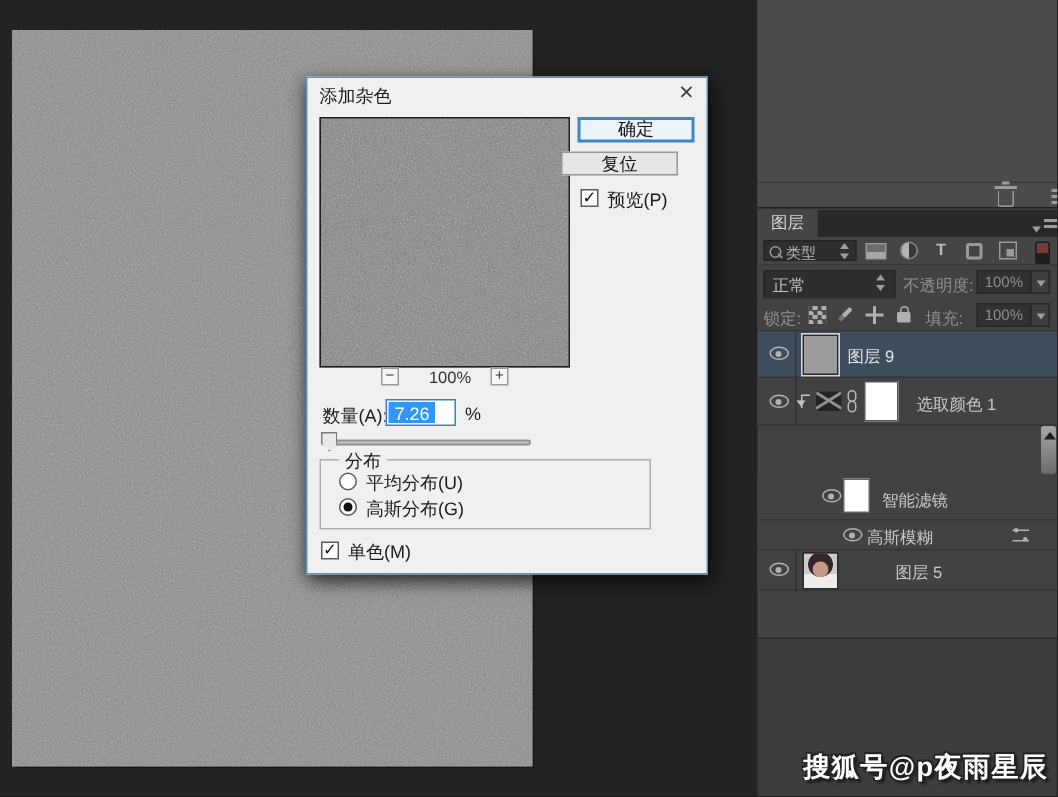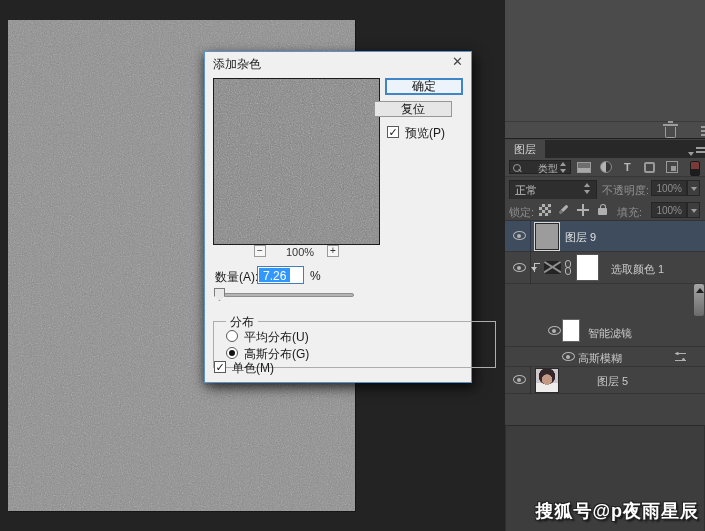--- a/index.html
+++ b/index.html
@@ -25,21 +25,21 @@
   #zoom-level{left:72px;top:194px;width:46px;text-align:center;font-size:11px;color:#333;}
   #zoom-in{left:122px;top:193px;}
   #amt-label{left:10px;top:217px;}
   #amt-input{left:52px;top:214px;width:47px;height:18px;background:#fff;border:1px solid #3f7fbf;box-sizing:border-box;}
   #amt-sel{position:absolute;left:1px;top:1px;bottom:1px;padding:1px 4px 0 4px;background:#3297fd;color:#fff;font-size:12px;}
   #amt-unit{left:105px;top:217px;}
   #slider-track{left:9px;top:241px;width:140px;height:4px;background:#b4b4b4;border:1px solid #8e8e8e;border-radius:3px;box-sizing:border-box;}
   #slider-thumb{left:9px;top:236px;width:11px;height:13px;background:#e9e9e9;
                 clip-path:polygon(0 0,100% 0,100% 62%,50% 100%,0 62%);
                 box-shadow:inset 0 0 0 1px #7d7d7d;}
-  #groupbox{left:8px;top:269px;width:283px;height:47px;border:1px solid #adadad;box-sizing:border-box;padding-left:28px;}
+  #groupbox{left:8px;top:254px;width:221px;height:47px;border:1px solid #adadad;box-sizing:border-box;padding-left:28px;}
   #group-label{position:absolute;left:12px;top:-8px;background:#f0f0f0;padding:0 4px;font-size:12px;}
   .radio{width:12px;height:12px;border:1px solid #5a5a5a;border-radius:50%;background:#fff;box-sizing:border-box;position:absolute;}
   .radio.on::after{content:"";position:absolute;left:2px;top:2px;width:6px;height:6px;border-radius:50%;background:#111;}
   .cb{width:12px;height:12px;border:1px solid #5a5a5a;background:#fff;box-sizing:border-box;position:absolute;
       font-size:11px;line-height:10px;text-align:center;color:#111;}
   .cb.on::after{content:"✓";}
   .btn{box-sizing:border-box;text-align:center;font-size:12px;color:#111;}
   #btn-ok{left:180px;top:26px;width:78px;height:17px;background:#ecf3fb;border:2px solid #3f85c8;line-height:13px;}
   #btn-reset{left:169px;top:49px;width:78px;height:16px;background:#e6e6e6;border:1px solid #979797;line-height:14px;}
   #cb-preview{left:182px;top:74px;}
@@ -63,21 +63,21 @@
   .tab.active{background:#454545;color:#d6d6d6;}
   .tab.inactive{background:#7f1d1d;color:#8f8f8f;margin-top:28px;}
   #pmenu{left:183px;top:6px;}
   .tri-dn{width:0;height:0;border-left:3px solid transparent;border-right:3px solid transparent;border-top:4px solid #9c9c9c;display:inline-block;}
   #pmenu .hlines{position:static;display:inline-block;width:9px;height:8px;margin-left:2px;vertical-align:1px;}
 
   #filterrow{left:0;top:158px;width:200px;height:19px;background:#454545;border-bottom:1px solid #373737;box-sizing:border-box;}
   #kindbox{left:4px;top:2px;width:62px;height:14px;background:#2e2e2e;border:1px solid #232323;box-sizing:border-box;}
   .mag{position:absolute;left:3px;top:3px;width:6px;height:6px;border:1px solid #9a9a9a;border-radius:50%;}
   .mag::after{content:"";position:absolute;left:4px;top:5px;width:4px;height:1px;background:#9a9a9a;transform:rotate(45deg);}
-  #kind-label{position:absolute;left:14px;top:1px;font-size:10px;color:#b5b5b5;margin-left:14px;}
+  #kind-label{position:absolute;left:14px;top:1px;font-size:10px;color:#b5b5b5;}
   .spin{position:absolute;width:7px;}
   .spin::before{content:"";position:absolute;left:0;top:-6px;border-left:3px solid transparent;border-right:3px solid transparent;border-bottom:4px solid #9c9c9c;}
   .spin::after{content:"";position:absolute;left:0;top:1px;border-left:3px solid transparent;border-right:3px solid transparent;border-top:4px solid #9c9c9c;}
   #kind-spin{right:3px;top:7px;}
   .imgicon{position:absolute;width:14px;height:11px;border:1px solid #9a9a9a;background:linear-gradient(180deg,#6e6e6e 55%,#a8a8a8 55%);box-sizing:border-box;}
   .halfc{position:absolute;width:12px;height:12px;border-radius:50%;background:linear-gradient(90deg,#b4b4b4 50%,#383838 50%);border:1px solid #8a8a8a;box-sizing:border-box;}
   .ticon{position:absolute;font-size:11px;font-weight:bold;color:#b8b8b8;line-height:12px;}
   .shapeicon{position:absolute;width:11px;height:11px;border:2px solid #9a9a9a;border-radius:2px;box-sizing:border-box;}
   .soicon{position:absolute;width:12px;height:12px;border:1px solid #9a9a9a;box-sizing:border-box;}
   .soicon::after{content:"";position:absolute;right:1px;bottom:1px;width:5px;height:5px;background:#9a9a9a;}

